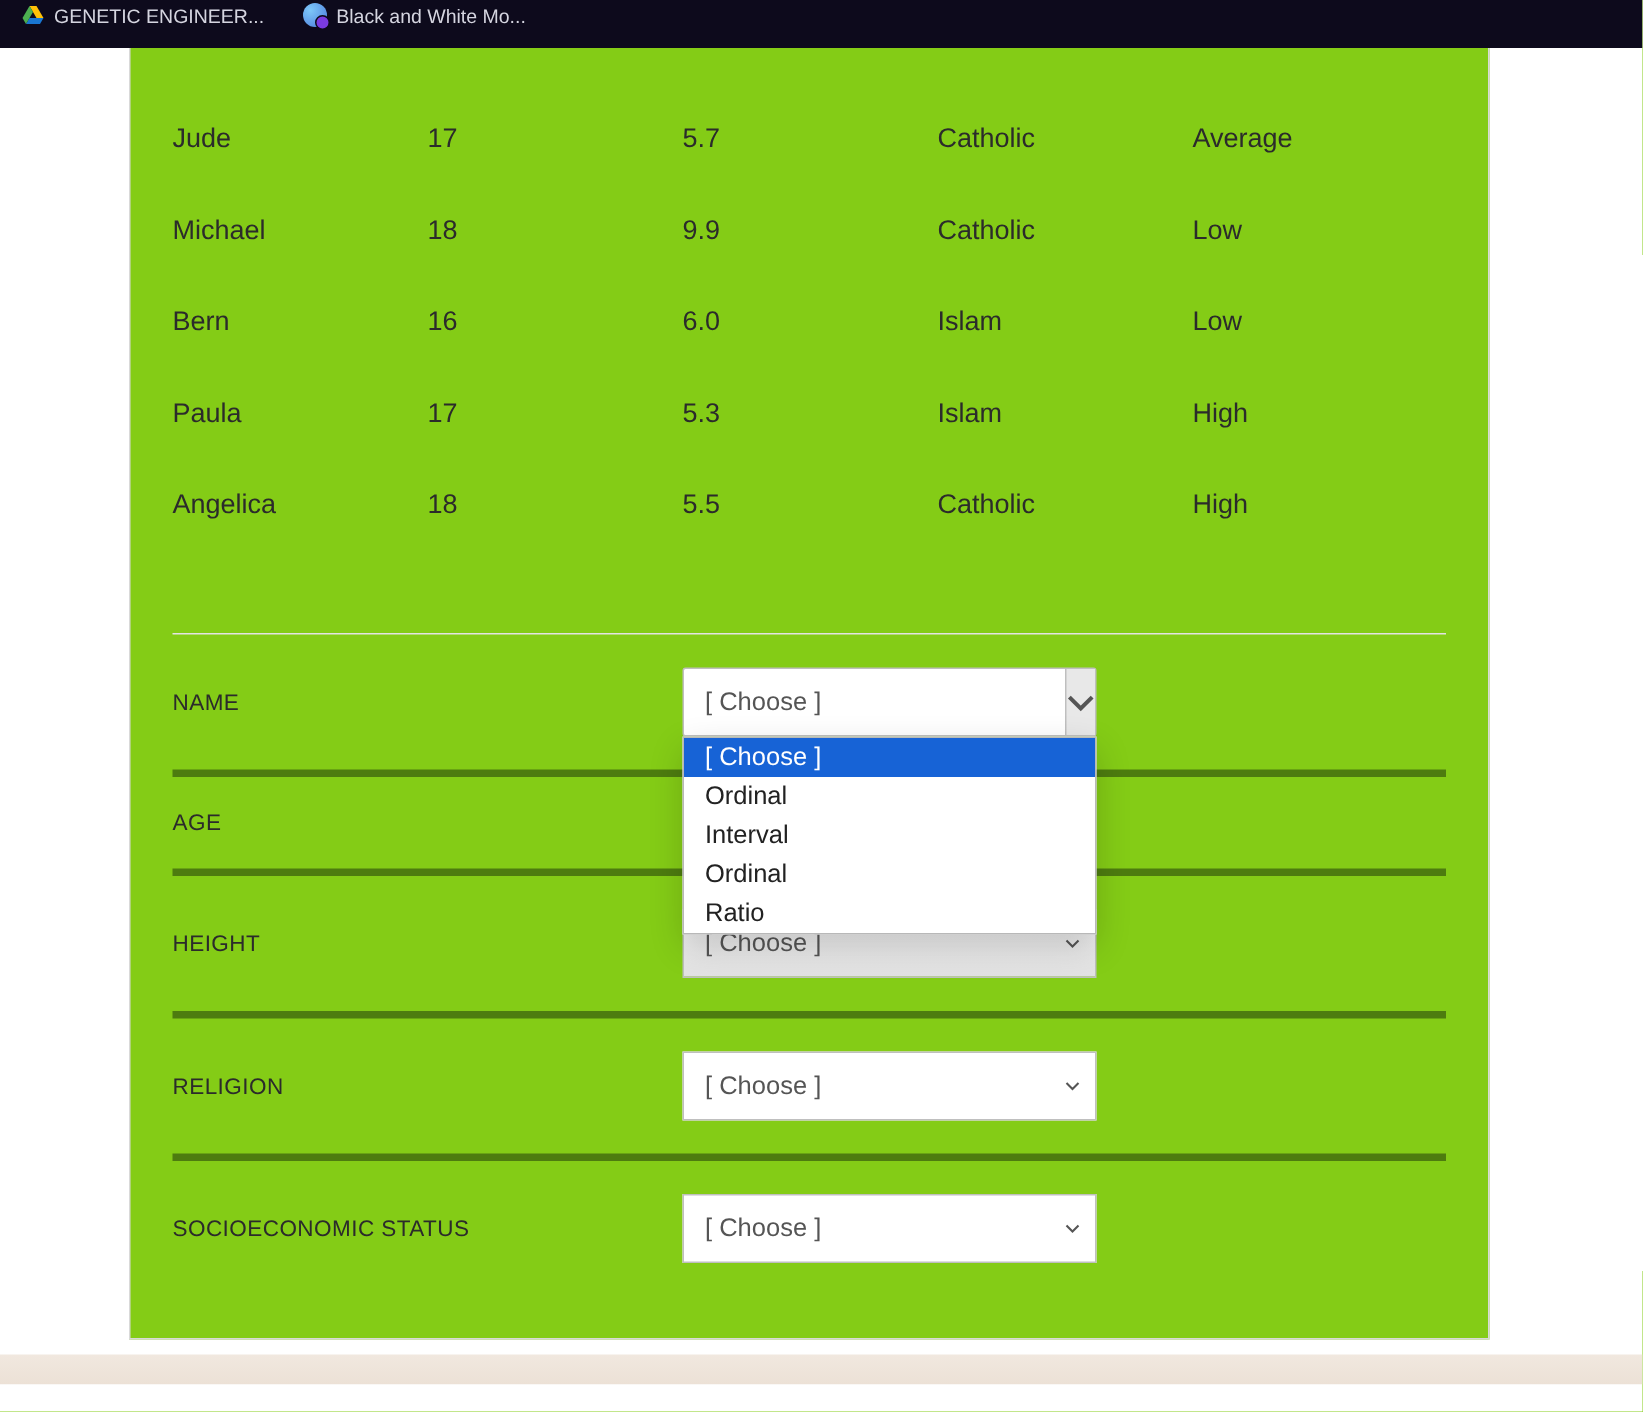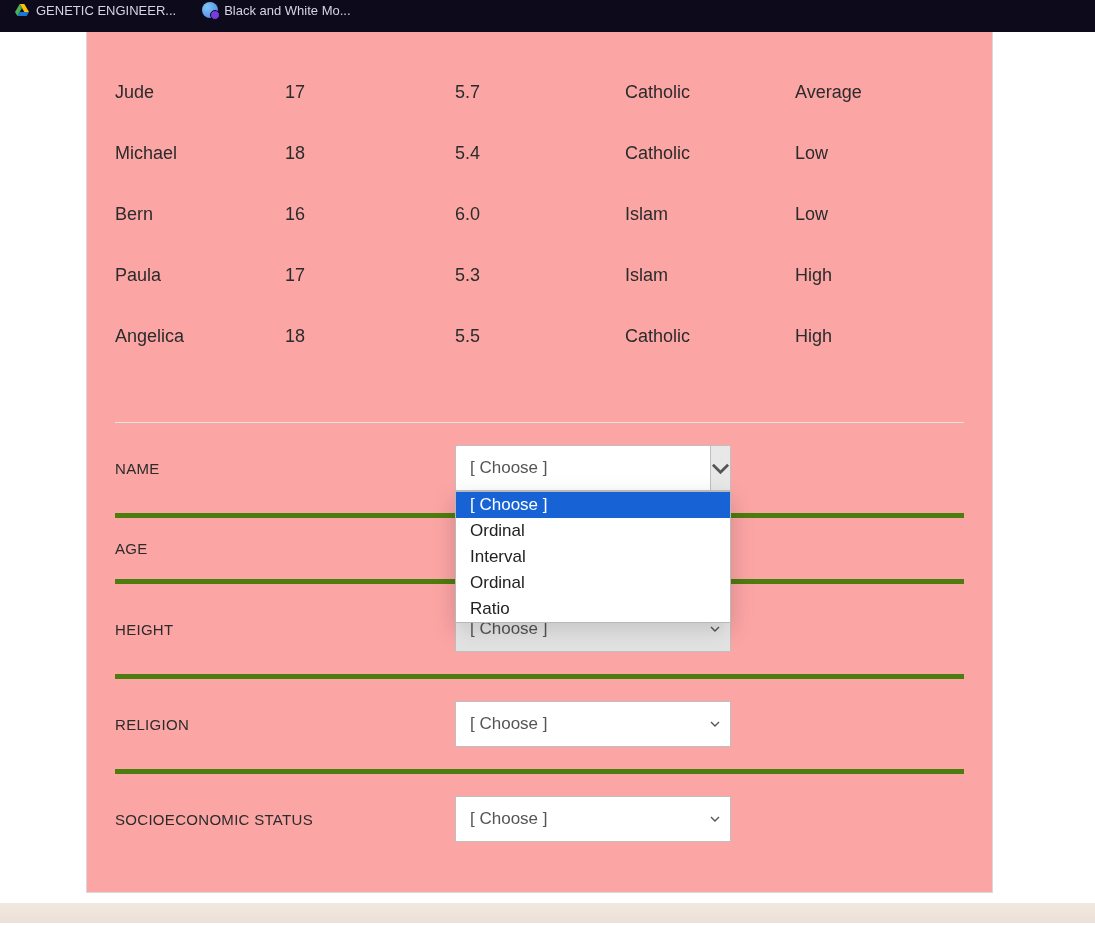--- a/index.html
+++ b/index.html
@@ -49,21 +49,21 @@
     padding: 0 0 0 0;
     display: flex;
     justify-content: center;
   }
   .card {
     width: 910px;
     margin-left: 86px;
     margin-right: 102px;
     border: 1px solid #d9d9d9;
     border-top: none;
-    background: #fca5a5;
+    background: #84cc16;
     padding: 30px 28px 28px 28px;
     margin-bottom: 10px;
   }
 
   .data-table {
     width: 100%;
   }
   .row {
     display: flex;
     padding: 20px 0;
@@ -188,21 +188,21 @@
       <div class="row">
         <div class="c1">Jude</div>
         <div class="c2">17</div>
         <div class="c3">5.7</div>
         <div class="c4">Catholic</div>
         <div class="c5">Average</div>
       </div>
       <div class="row">
         <div class="c1">Michael</div>
         <div class="c2">18</div>
-        <div class="c3">5.4</div>
+        <div class="c3">9.9</div>
         <div class="c4">Catholic</div>
         <div class="c5">Low</div>
       </div>
       <div class="row">
         <div class="c1">Bern</div>
         <div class="c2">16</div>
         <div class="c3">6.0</div>
         <div class="c4">Islam</div>
         <div class="c5">Low</div>
       </div>

